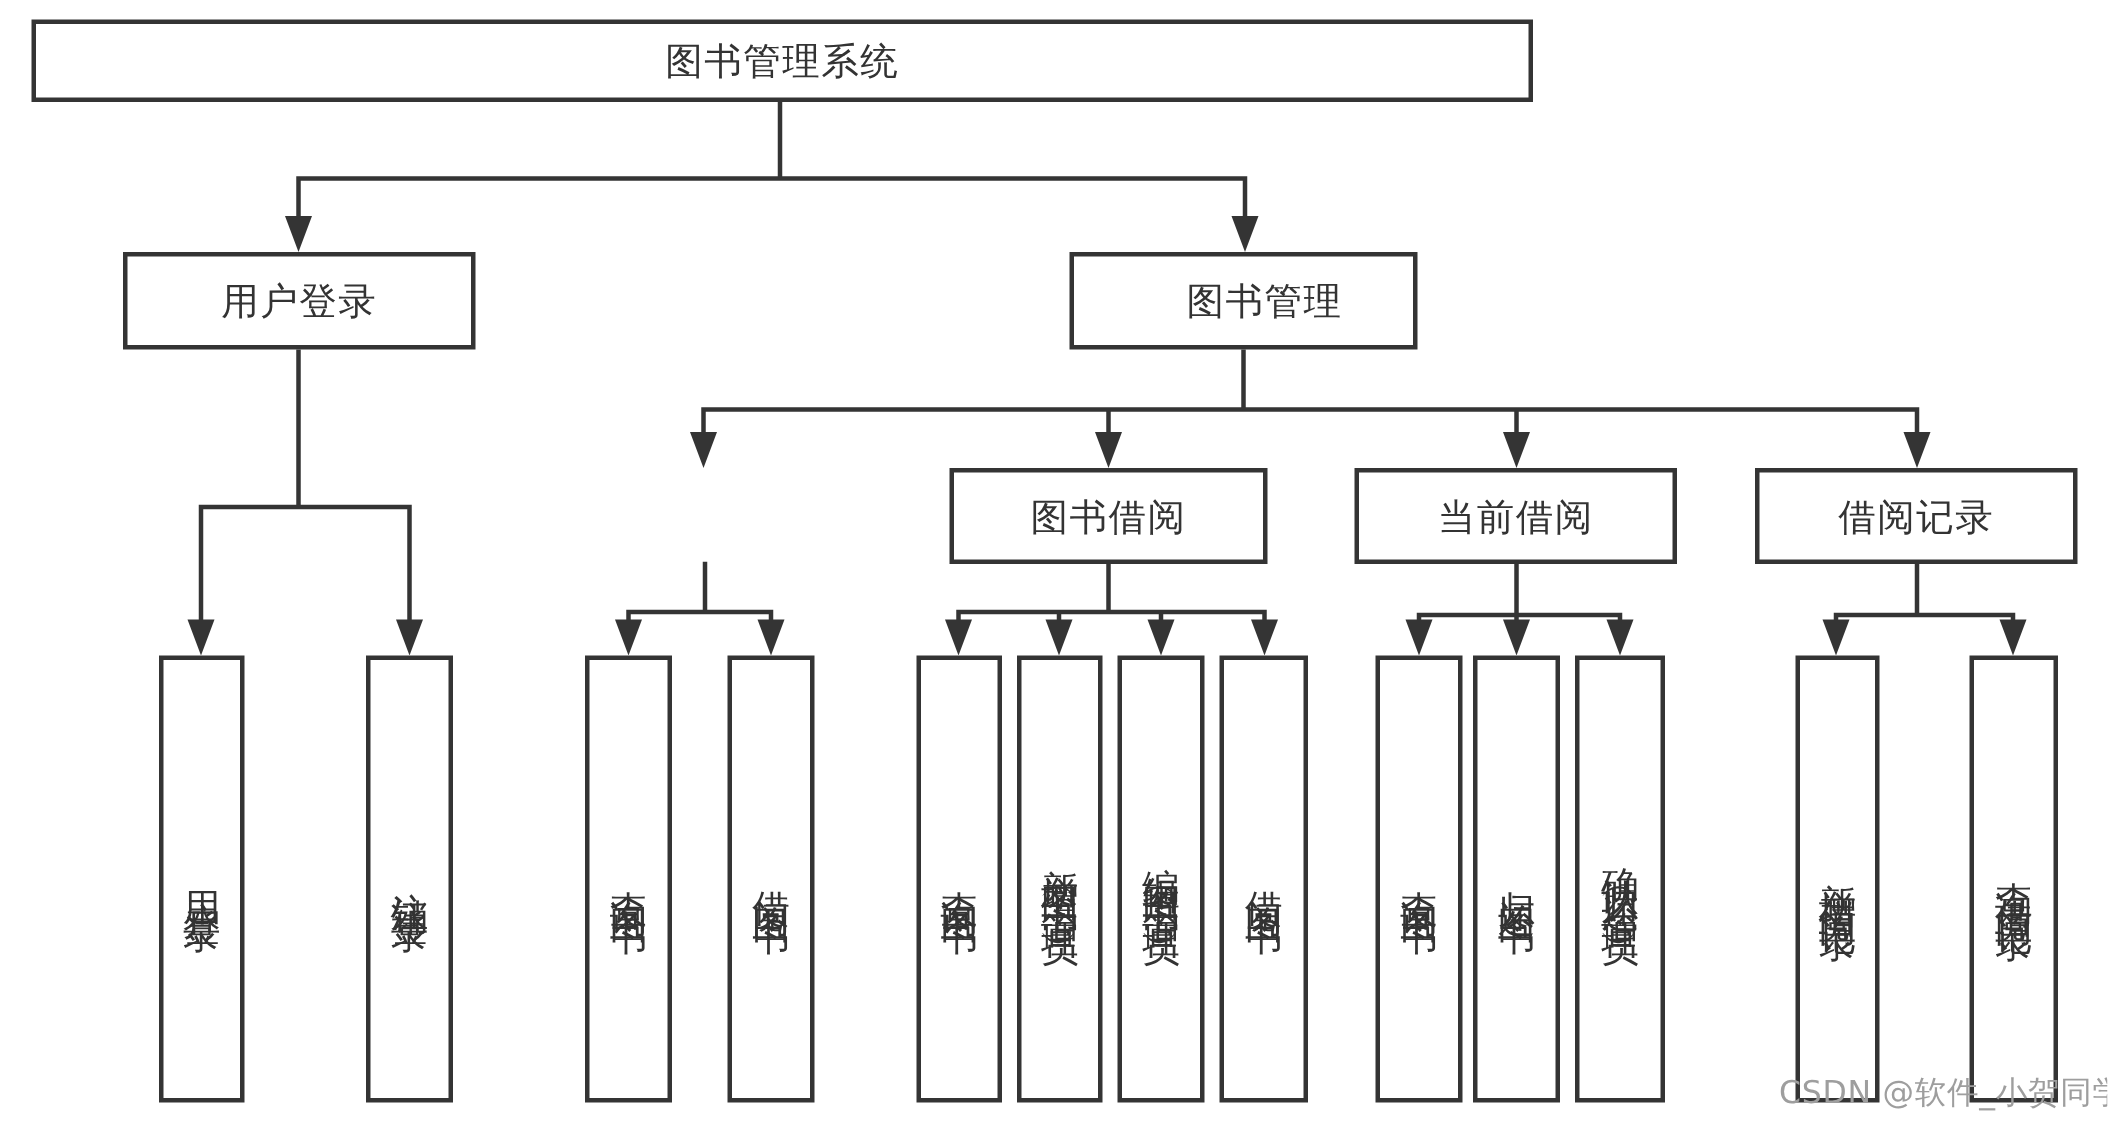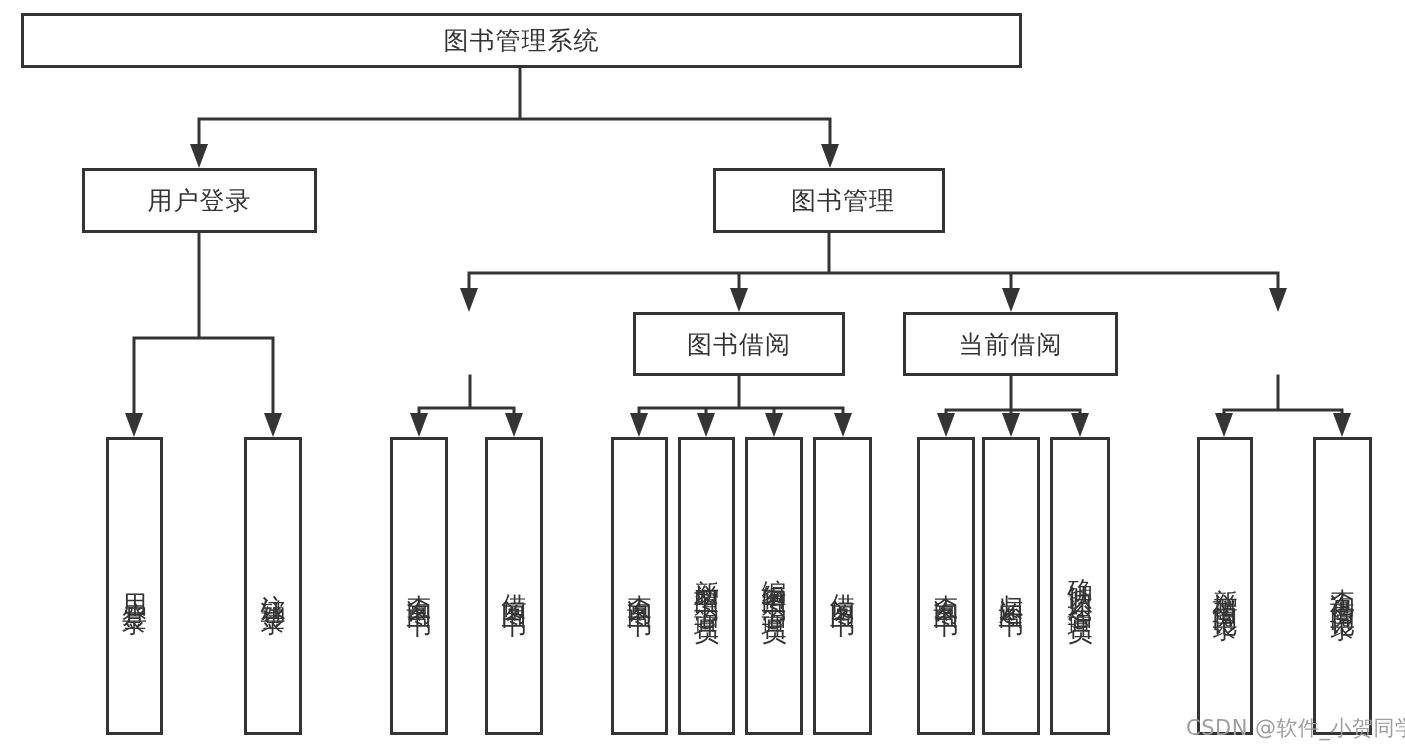--- a/index.html
+++ b/index.html
@@ -95,20 +95,21 @@
     </g>
   </svg>
 
   <div class="node" style="left:21px; top:13px; width:1001px; height:55px;">图书管理系统</div>
 
   <div class="node" style="left:82px; top:168px; width:235px; height:65px;">用户登录</div>
   <div class="node" style="left:713px; top:168px; width:232px; height:65px;padding-left:28px;">图书管理</div>
 
   <div class="node" style="left:633px; top:312px; width:212px; height:64px;text-align:right;">图书借阅</div>
   <div class="node" style="left:903px; top:312px; width:215px; height:64px;font-family:Liberation Serif, serif;">当前借阅</div>
+  <div class="node" style="left:1170px; top:312px; width:215px; height:64px;">借阅记录</div>
 
   <div class="node vbox" style="left:106px; top:437px; width:57px; height:298px;">用户登录</div>
   <div class="node vbox" style="left:244px; top:437px; width:58px; height:298px;">注销登录</div>
 
   <div class="node vbox" style="left:390px; top:437px; width:58px; height:298px;">查询图书</div>
   <div class="node vbox" style="left:485px; top:437px; width:58px; height:298px;">借阅图书</div>
 
   <div class="node vbox" style="left:611px; top:437px; width:57px; height:298px;">查询图书</div>
   <div class="node vbox" style="left:678px; top:437px; width:57px; height:298px;">新增图书（管理员）</div>
   <div class="node vbox" style="left:745px; top:437px; width:58px; height:298px;">编辑图书（管理员）</div>

